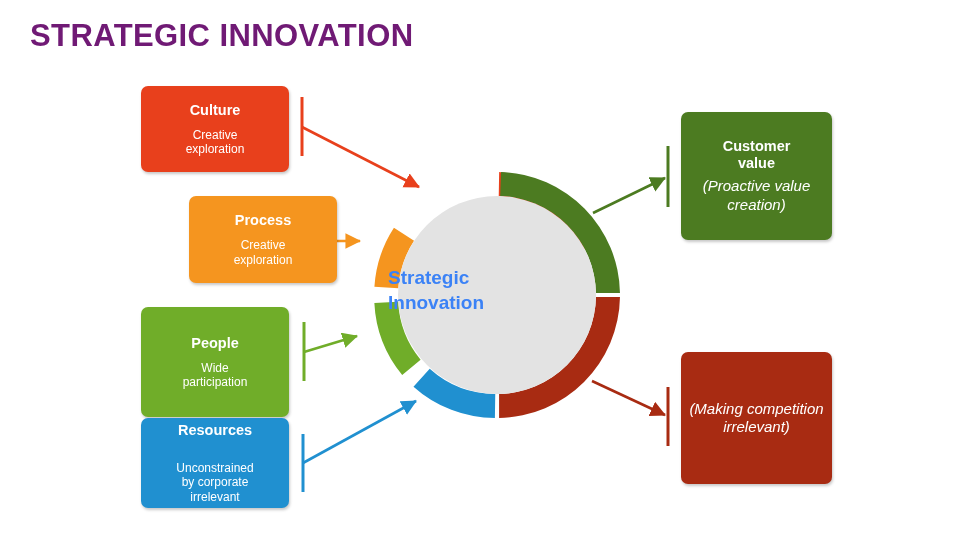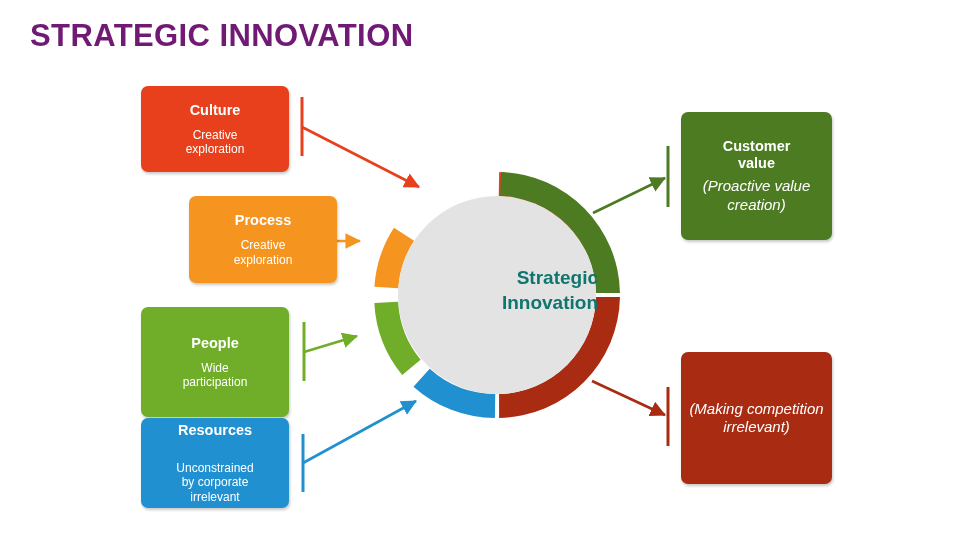--- a/index.html
+++ b/index.html
@@ -57,24 +57,24 @@
   #card-resources .c-title{margin-bottom:22px;}
 
   
   #card-customer-value         {left:681px; top:112px; width:151px; height:128px; background:#4C7B21;}
   #card-competitive-positioning{left:681px; top:352px; width:151px; height:132px; background:#A82B12;}
 
   
   #donut{position:absolute;left:374px;top:172px;width:246px;height:246px;}
   #donut-center-label{
     position:absolute;
-    left:420px; top:265px;
+    left:388px; top:265px;
     width:178px;
-    text-align:right;
-    color:#0f766e;
+    text-align:left;
+    color:#3b82f6;
     font-size:19px;
     font-weight:bold;
     line-height:1.32;
     pointer-events:none;
   }
 
   
   #connectors{position:absolute;left:0;top:0;width:960px;height:540px;}
 </style>
 </head>

